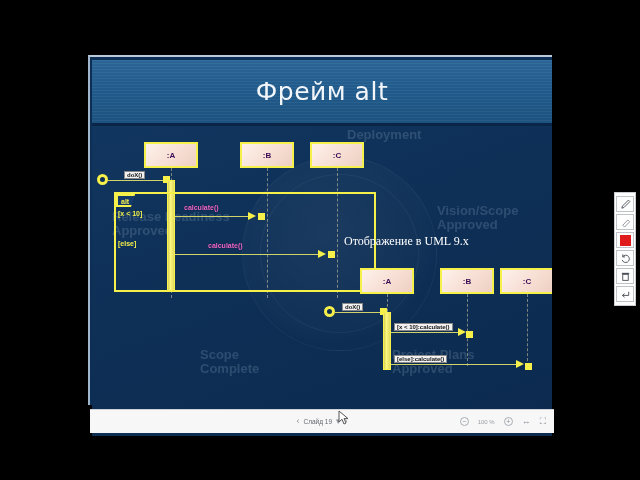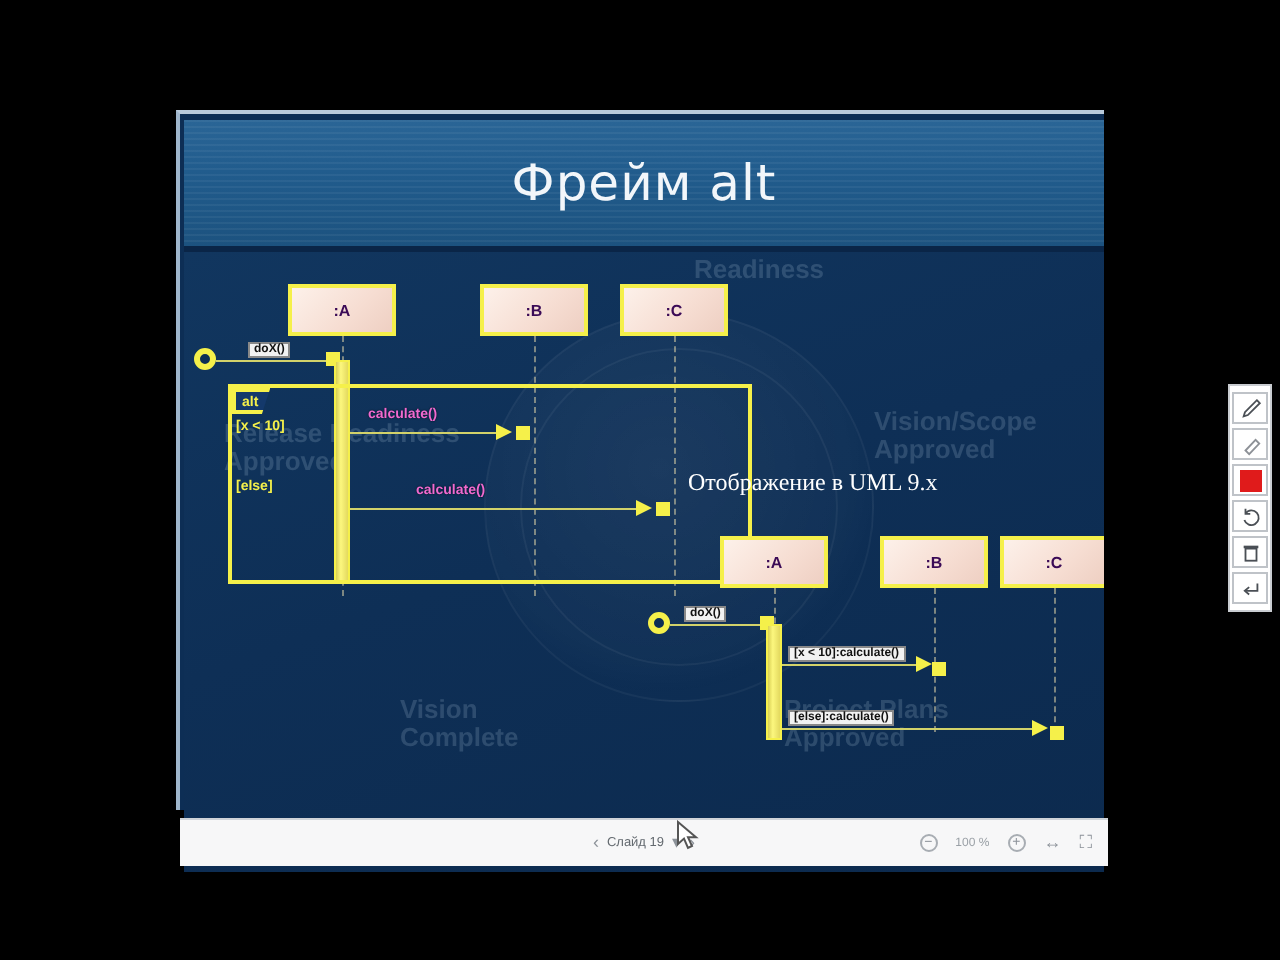--- a/index.html
+++ b/index.html
@@ -185,26 +185,26 @@
     <div id="page-outline">
 
       <div id="title-band">
         <div id="slide-title">Фрейм alt</div>
       </div>
 
       <div id="slide-body">
 
         <div class="wm-disc"></div>
         <div class="wm-disc2"></div>
-        <div class="wm-txt" style="left:255px; top:2px;">Readiness</div>
+        <div class="wm-txt" style="left:255px; top:2px;">Deployment</div>
         <div class="wm-txt" style="left:345px; top:78px;">Vision/Scope
 Approved</div>
         <div class="wm-txt" style="left:20px;  top:84px;">Release Readiness
 Approved</div>
-        <div class="wm-txt" style="left:108px; top:222px;">Vision
+        <div class="wm-txt" style="left:108px; top:222px;">Scope
 Complete</div>
         <div class="wm-txt" style="left:300px; top:222px;">Project Plans
 Approved</div>
 
         <div class="lifeline-box" style="left:52px;  top:16px;">
           <span>:A</span>
         </div>
         <div class="lifeline-box" style="left:148px; top:16px;">
           <span>:B</span>
         </div>

